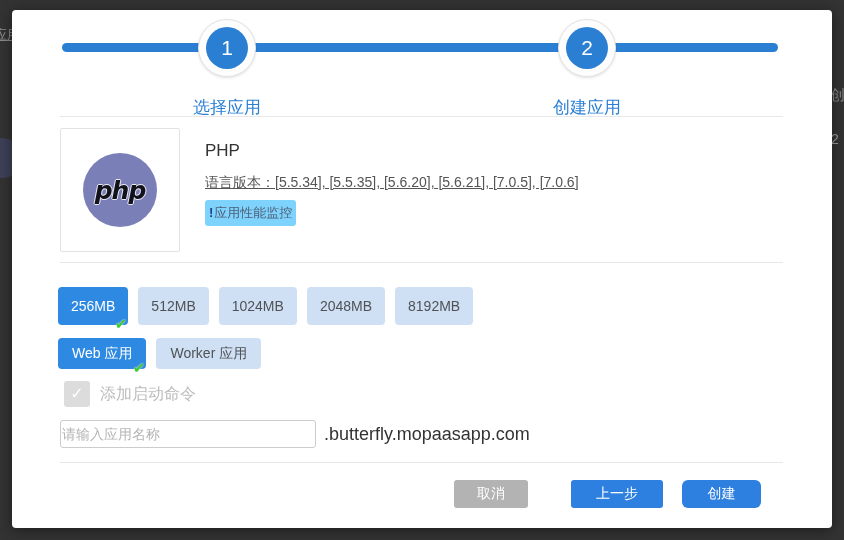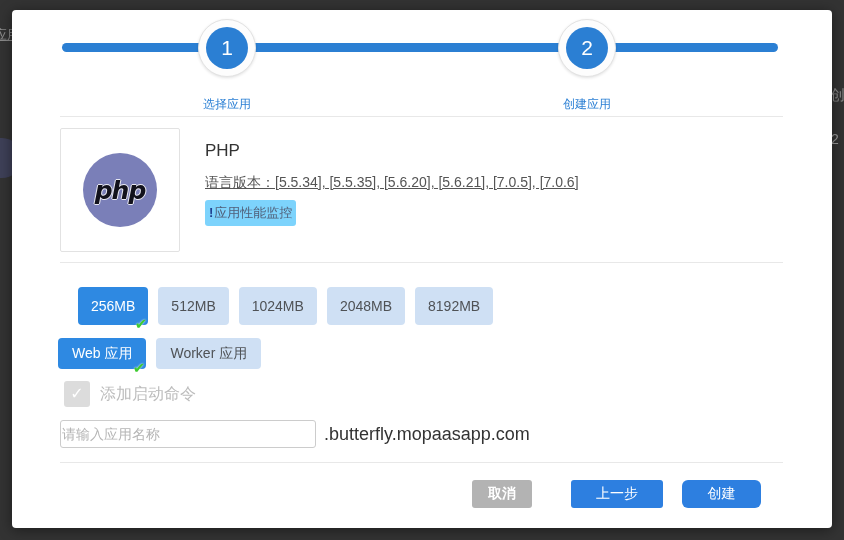--- a/index.html
+++ b/index.html
@@ -18,21 +18,21 @@
 
   
   .step-bar { position:absolute; left:50px; top:33px; width:716px; height:9px;
               background:#2b7fd3; border-radius:5px; }
   .step-node { position:absolute; top:9px; width:58px; height:58px; border-radius:50%;
                background:#fdfdfd; border:1px solid #e3e3e3; box-shadow:0 1px 3px rgba(0,0,0,.12); }
   .step-node .num { position:absolute; left:7px; top:7px; width:42px; height:42px; border-radius:50%;
                     background:#2b7fd3; color:#fff; font-size:21px; line-height:42px; text-align:center; }
   .step-1 { left:186px; } .step-2 { left:546px; }
   .step-label { position:absolute; top:86px; width:120px; text-align:center;
-                color:#2a7fd4; font-size:12px; }
+                color:#2a7fd4; font-size:17px; }
   .step-label-1 { left:155px; } .step-label-2 { left:515px; }
 
   .divider { position:absolute; left:48px; width:723px; border-bottom:1px solid #e8e8e8; }
   .div-1 { top:106px; } .div-2 { top:252px; } .div-3 { top:452px; }
 
   
   .app-card { position:absolute; left:48px; top:118px; width:120px; height:124px;
               border:1px solid #e2e2e2; border-radius:2px; display:flex; align-items:center; justify-content:center; }
   .php-logo { width:74px; height:74px; border-radius:50%; background:#7a7fb8;
               display:flex; align-items:center; justify-content:center; }
@@ -40,21 +40,21 @@
                    font-size:25px; color:#12121c; letter-spacing:-1px;
                    text-shadow:-1px 0 0 #e8e8f2, 1px 0 0 #e8e8f2, 0 1px 0 #e8e8f2, 0 -1px 0 #e8e8f2; }
   .app-title { position:absolute; left:193px; top:131px; font-size:17px; color:#333; font-weight:500; }
   .app-versions { position:absolute; left:193px; top:164px; font-size:14px; color:#555;text-decoration:underline; }
   .app-tag { position:absolute; left:193px; top:190px; background:#7dd3fc; border-radius:3px;
              padding:4px 4px; font-size:13px; color:#51607a; }
   .app-tag .bang { font-weight:bold; color:#1f3f8f; margin-right:1px; }
 
   
   .opt-row { position:absolute; left:46px; display:flex; gap:10px; }
-  .mem-row { top:277px;margin-left:20px; } .type-row { top:328px; }
+  .mem-row { top:277px; } .type-row { top:328px; }
   .opt-btn { position:relative; border:none; border-radius:4px; background:#cfe0f4; color:#4f5256;
              font-size:14px; font-family:inherit; cursor:pointer; }
   .mem-row .opt-btn { height:38px; padding:0 13px; }
   .type-row .opt-btn { height:31px; padding:0 14px; }
   .opt-btn.selected { background:#2e89e2; color:#ffffff; }
   .check-badge { position:absolute; right:1px; bottom:-8px; color:#3ecb31; font-size:15px;
                  font-weight:bold; text-shadow:0 0 2px #ffffff; }
 
   
   .startup-row { position:absolute; left:52px; top:371px; display:flex; align-items:center; }
@@ -65,21 +65,21 @@
   
   .name-row { position:absolute; left:48px; top:410px; display:flex; align-items:center; }
   .name-input { width:256px; height:28px; border:1px solid #cccccc; border-radius:3px;
                 padding:0 1px; font-size:14px; color:#333; font-family:inherit; outline:none; }
   .name-input::placeholder { color:#b5b5b5; }
   .domain-suffix { margin-left:8px; font-size:18px; color:#333333; }
 
   
   .footer-btn { position:absolute; top:470px; height:28px; border:none; border-radius:3px;
                 color:#ffffff; font-size:14px; font-family:inherit; cursor:pointer; }
-  .btn-cancel { left:460px; width:60px; background:#b3b3b3;font-weight:bold; }
+  .btn-cancel { left:442px; width:74px; background:#b3b3b3; }
   .btn-prev   { left:559px; width:92px; background:#2d7fe0; }
   .btn-create { left:670px; width:79px; background:#2d7fe0;border-radius:6px; }
 </style>
 </head>
 <body>
 
 <span class="bg-frag bg-left-text">应用</span>
 <span class="bg-left-circle"></span>
 <span class="bg-frag bg-right-top">创</span>
 <span class="bg-frag bg-right-bottom">2</span>

